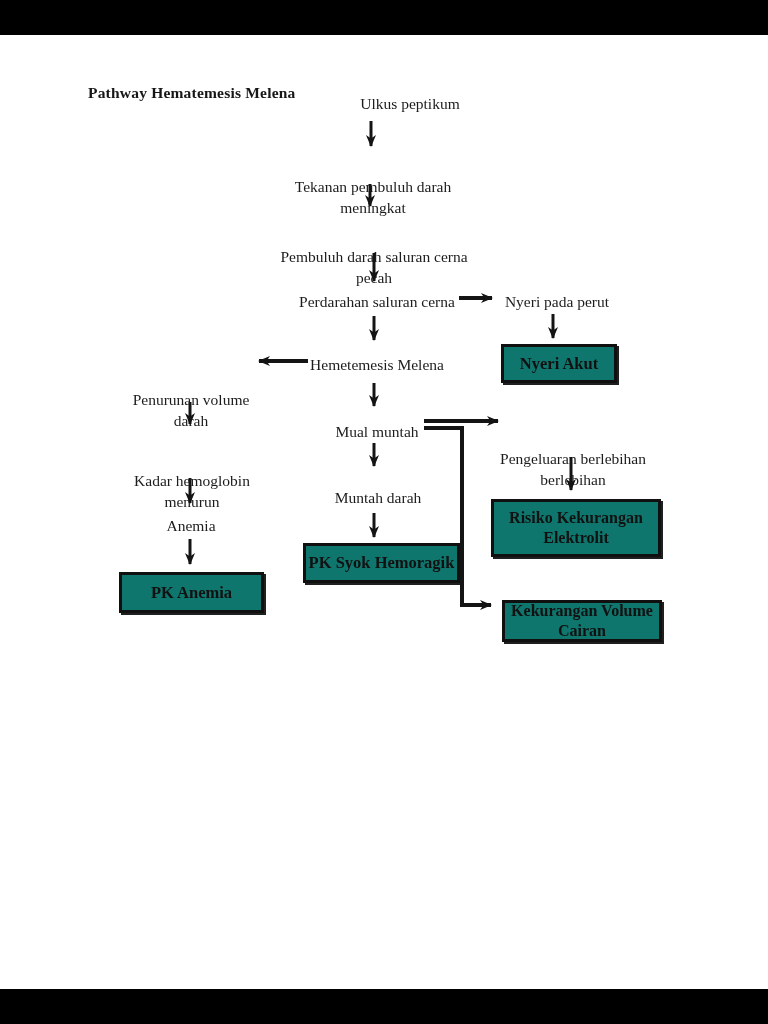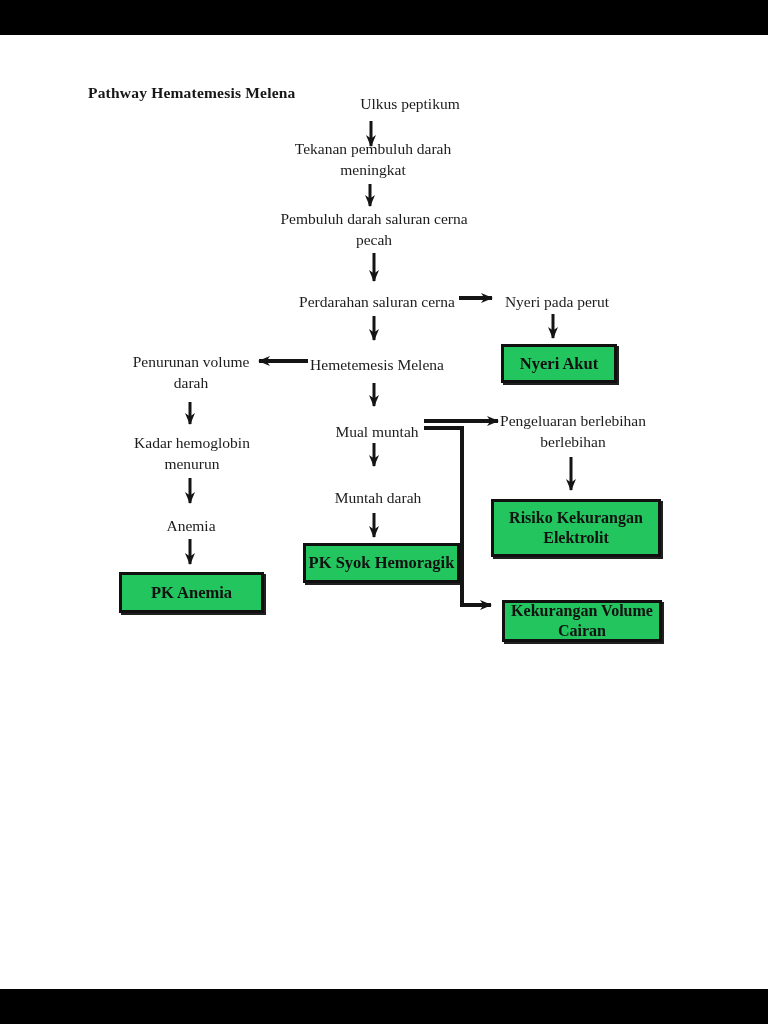--- a/index.html
+++ b/index.html
@@ -16,38 +16,38 @@
     position: absolute; left: 88px; top: 84px;
     font-size: 15.5px; font-weight: bold; color: #161616;
     white-space: nowrap; letter-spacing: 0.2px;
   }
 
   .node {
     position: absolute; transform: translateX(-50%);
     text-align: center; font-size: 15.5px; line-height: 21px;
     color: #1c1c1c; white-space: nowrap;
   }
-  .node.wrap { white-space: normal; }
+  .node.wrap { white-space: normal; margin-top: 38px; }
 
   #n-ulkus       { left: 372px; top: 93px; margin-left: 38px; }
   #n-tekanan     { left: 373px; top: 138px; width: 178px; }
   #n-pembuluh    { left: 374px; top: 208px; width: 208px; }
   #n-perdarahan  { left: 377px; top: 291px; }
   #n-nyeri-perut { left: 557px; top: 291px; }
   #n-hemetemesis { left: 377px; top: 354px; }
   #n-penurunan   { left: 191px; top: 351px; width: 140px; }
   #n-kadar       { left: 192px; top: 432px; width: 140px; }
   #n-anemia      { left: 191px; top: 515px; }
   #n-mual        { left: 377px; top: 421px; }
   #n-muntah      { left: 378px; top: 487px; }
   #n-pengeluaran { left: 573px; top: 410px; width: 158px; }
 
   .dxbox {
     position: absolute; box-sizing: border-box;
-    border: 3px solid #101010; background: #22c55e;
+    border: 3px solid #101010; background: #0f766e;
     box-shadow: 2px 2px 0 #1f1f1f;
     display: flex; align-items: center; justify-content: center;
     text-align: center; font-weight: bold; color: #111111;
     font-size: 16px; line-height: 20px;
   }
   #b-nyeri-akut { left: 501px; top: 344px; width: 116px; height: 39px; font-size: 16.5px; }
   #b-pk-anemia  { left: 119px; top: 572px; width: 145px; height: 41px; font-size: 16.5px; }
   #b-pk-syok    { left: 303px; top: 543px; width: 157px; height: 40px; font-size: 16.5px; }
   #b-risiko     { left: 491px; top: 499px; width: 170px; height: 58px; }
   #b-kekurangan { left: 502px; top: 600px; width: 160px; height: 42px; }

